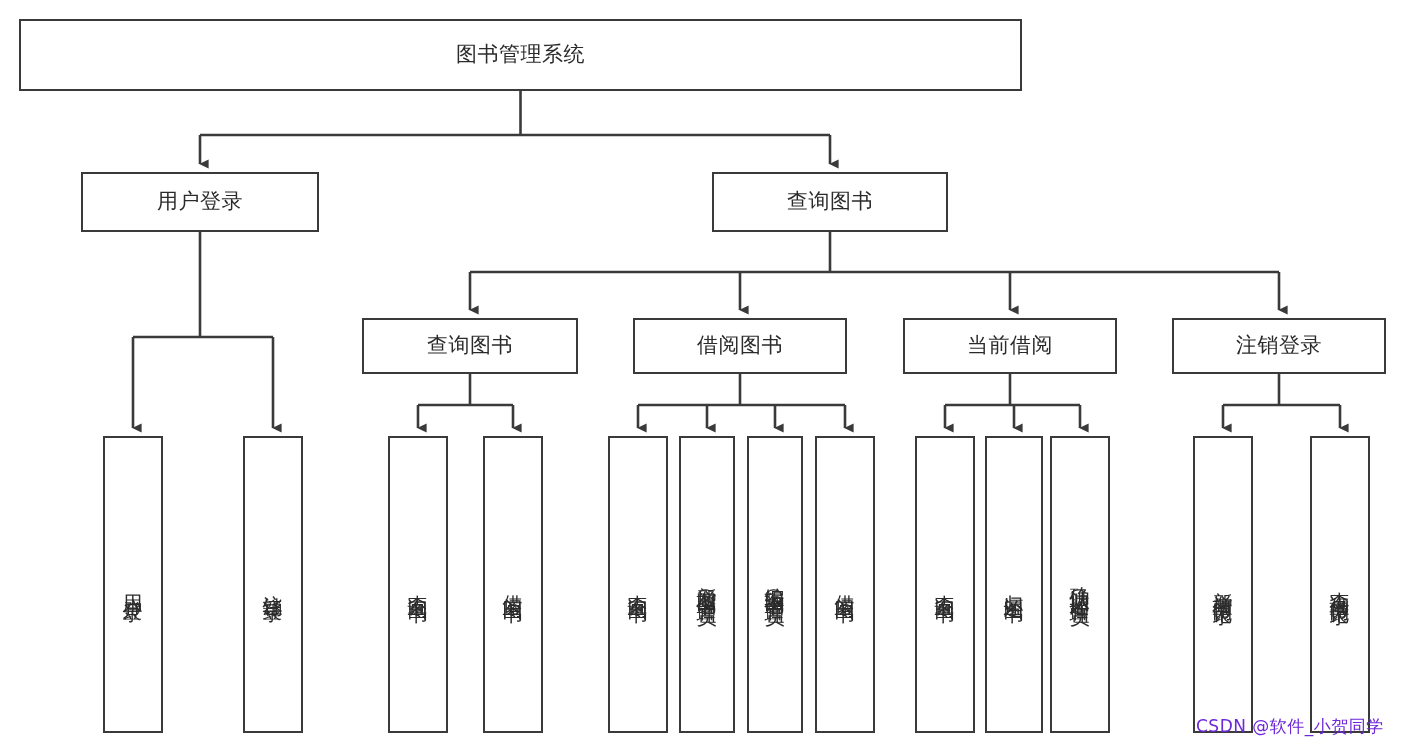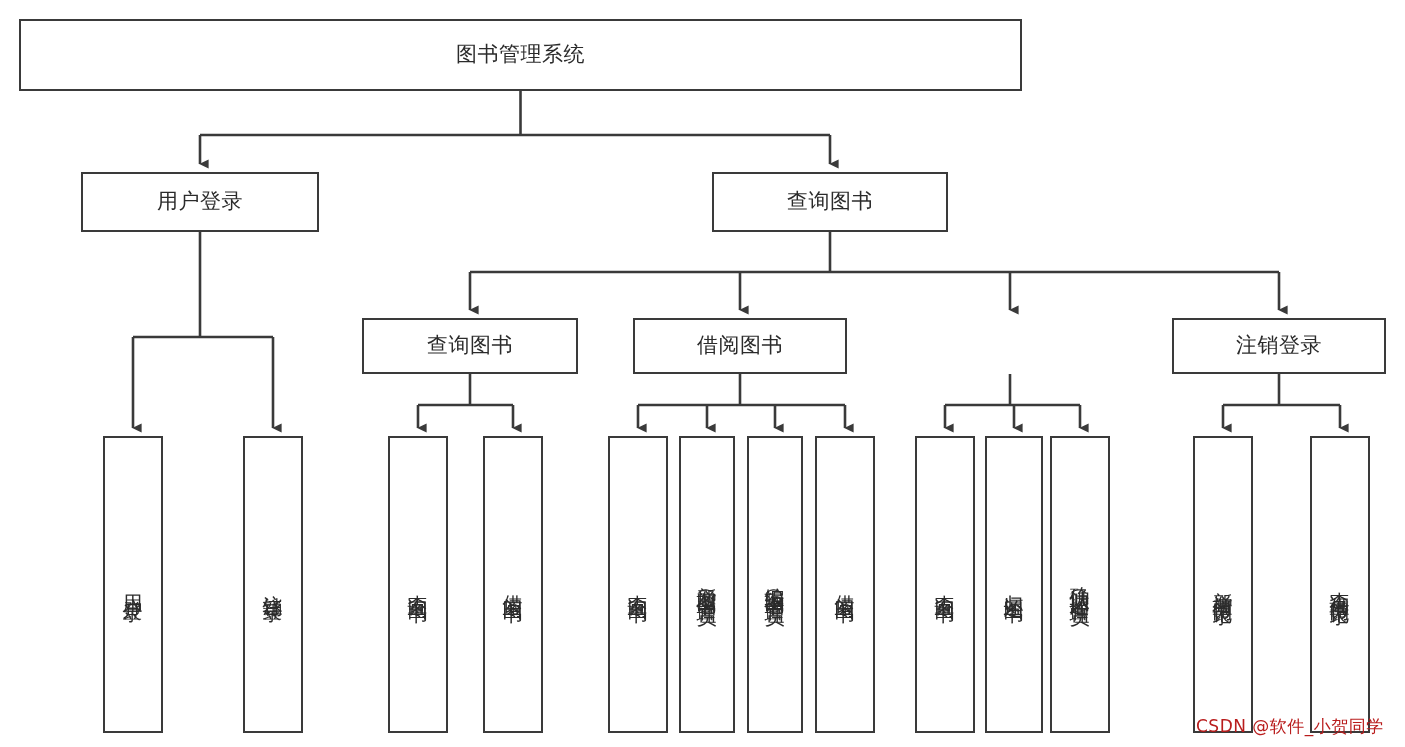--- a/index.html
+++ b/index.html
@@ -48,21 +48,21 @@
   }
   .node-v .node-label {
     writing-mode: vertical-rl;
     text-orientation: upright;
     font-size: 20px;
     letter-spacing: 3px;
     line-height: 1.0;
   }
   .watermark {
     position: absolute;
-    color: #b91c1c;
+    color: #6d28d9;
     font-size: 17px;
     white-space: nowrap;
     letter-spacing: 0.5px;
     pointer-events: none;
   }
 </style>
 </head>
 <body>
 
 <div id="diagram-root">
@@ -146,20 +146,23 @@
   </div>
 
   <div class="node-box node-h" style="left:362px; top:318px; width:216px; height:56px;">
     <span class="node-label">查询图书</span>
   </div>
 
   <div class="node-box node-h" style="left:633px; top:318px; width:214px; height:56px;">
     <span class="node-label">借阅图书</span>
   </div>
 
+  <div class="node-box node-h" style="left:903px; top:318px; width:214px; height:56px;">
+    <span class="node-label">当前借阅</span>
+  </div>
 
   <div class="node-box node-h" style="left:1172px; top:318px; width:214px; height:56px;">
     <span class="node-label">注销登录</span>
   </div>
 
   <div class="node-box node-v" style="left:103px; top:436px; width:60px; height:297px;">
     <span class="node-label">用户登录</span>
   </div>
 
   <div class="node-box node-v" style="left:243px; top:436px; width:60px; height:297px;">

